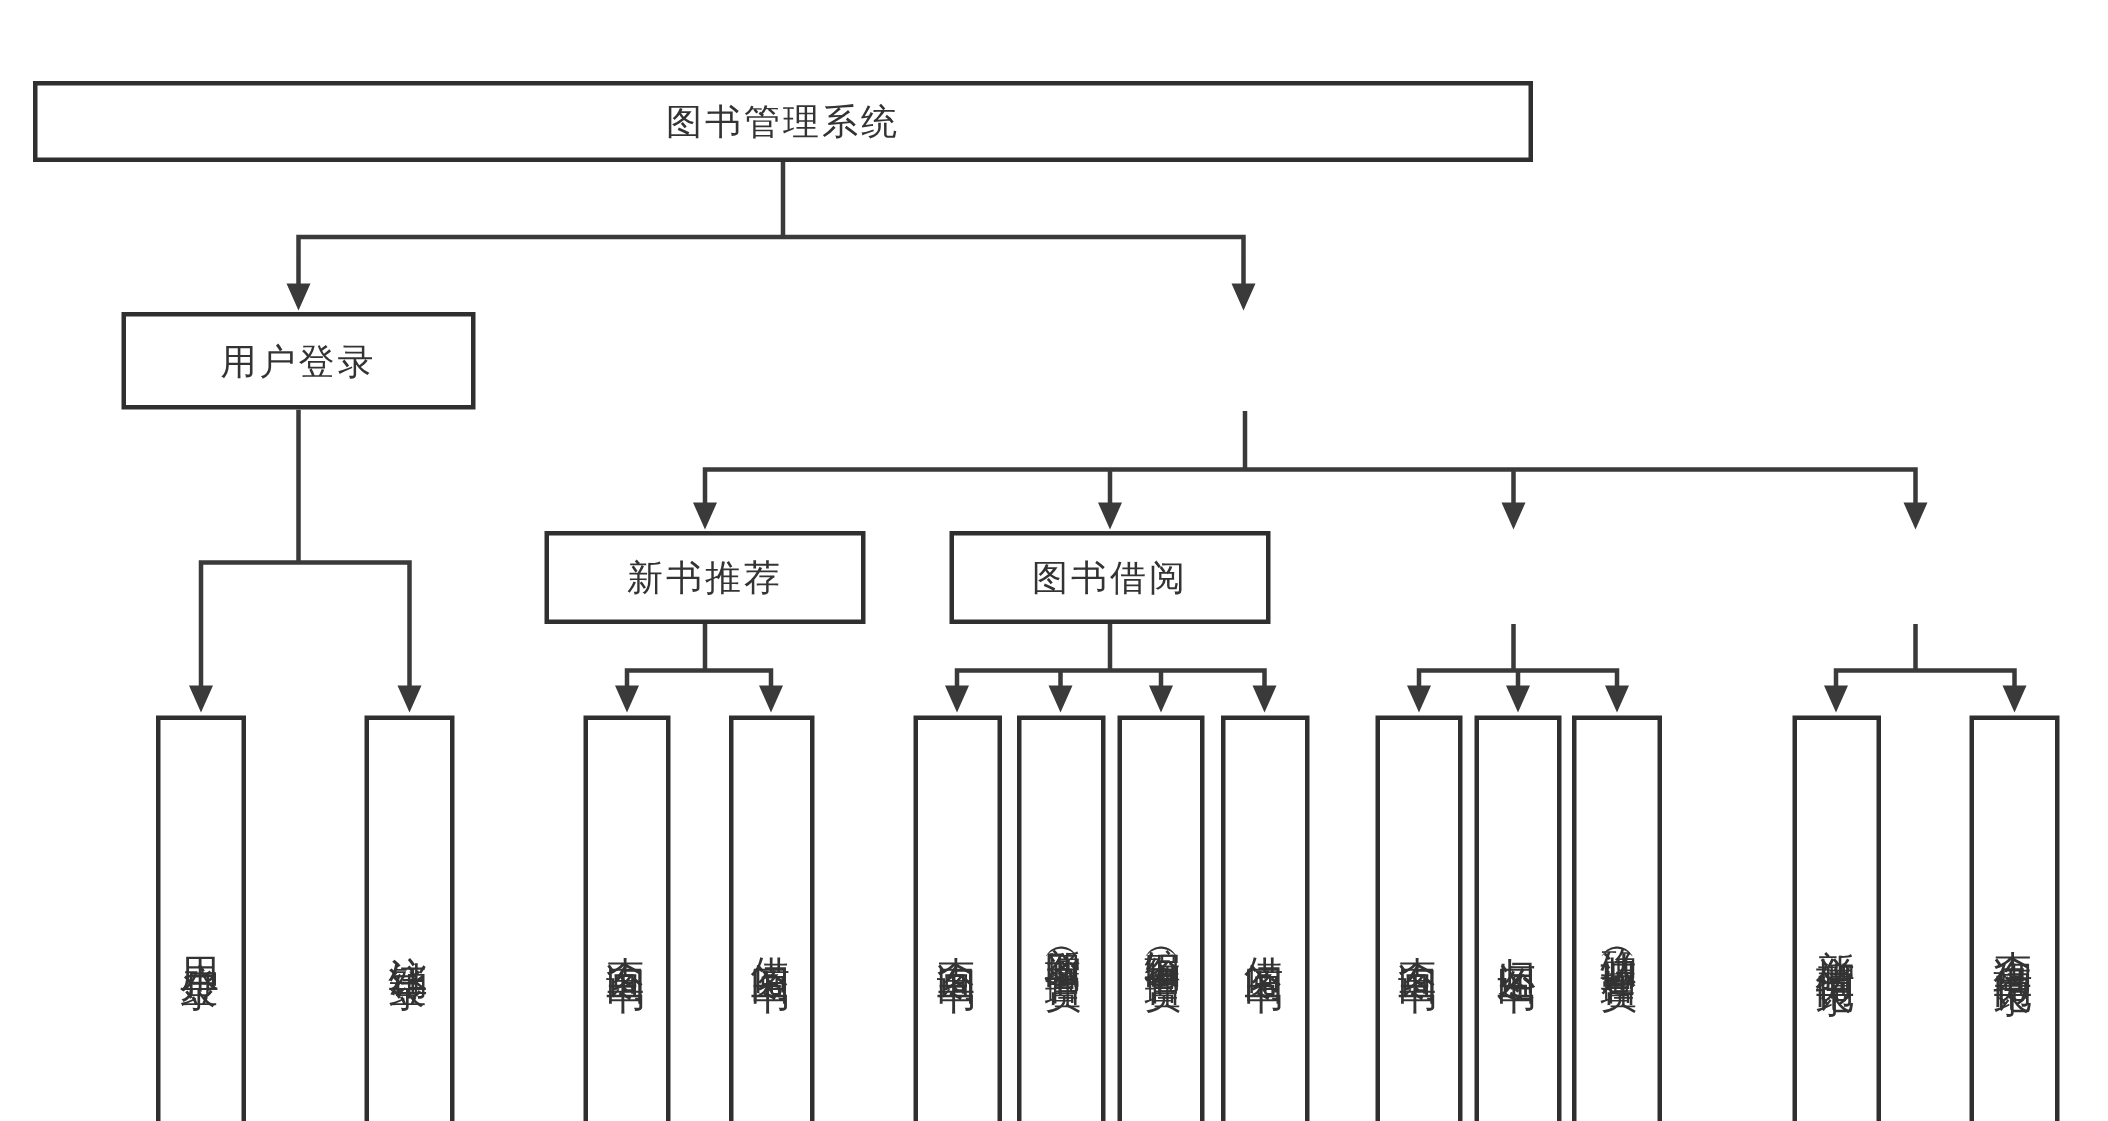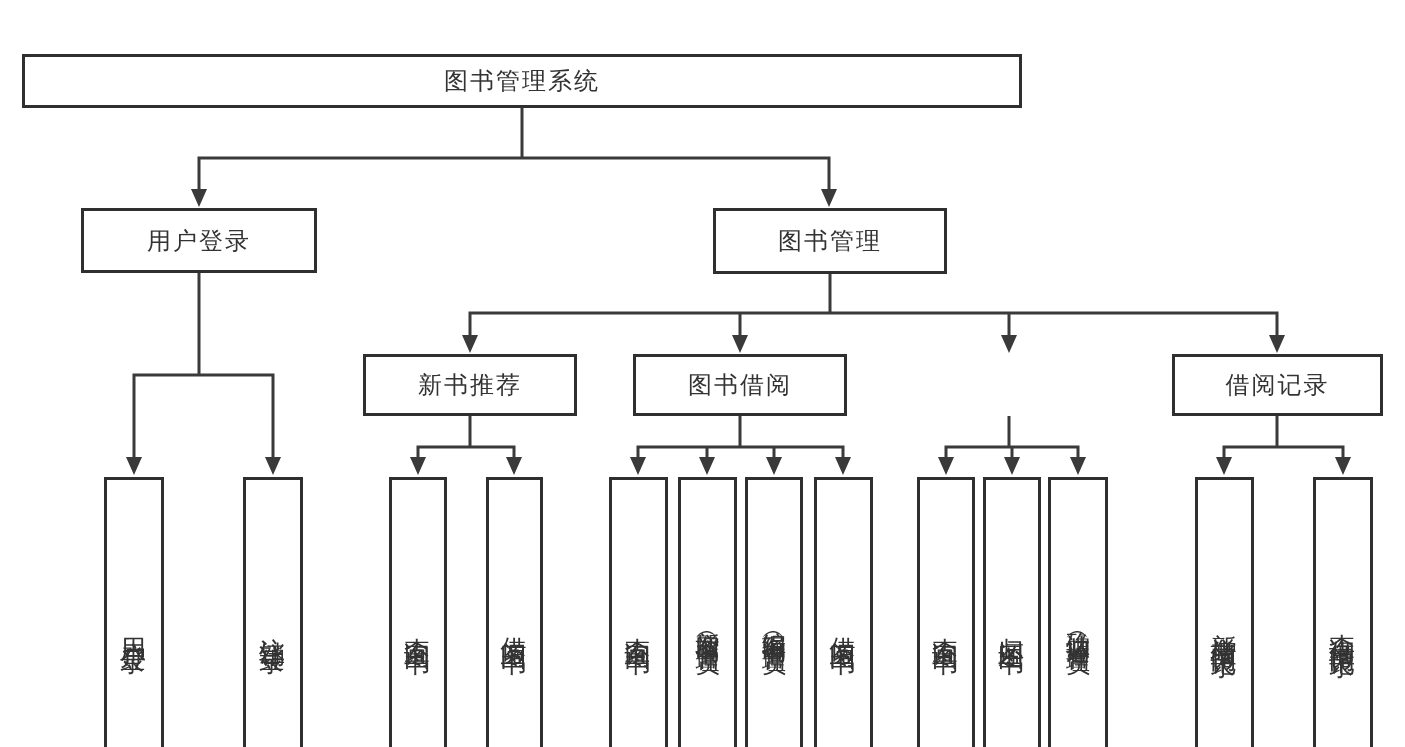--- a/index.html
+++ b/index.html
@@ -70,25 +70,23 @@
       M630 417 L646 417 L638 435 Z  M699 417 L715 417 L707 435 Z
       M766 417 L782 417 L774 435 Z  M835 417 L851 417 L843 435 Z
       M938 417 L954 417 L946 435 Z  M1004 417 L1020 417 L1012 435 Z
       M1070 417 L1086 417 L1078 435 Z  M1216 417 L1232 417 L1224 435 Z
       M1335 417 L1351 417 L1343 435 Z"></path>
   </svg>
 
   <div class="hbox" style="left:22px;top:14px;width:1000px;height:54px">图书管理系统</div>
 
   <div class="hbox" style="left:81px;top:168px;width:236px;height:65px">用户登录</div>
-  <div class="hbox" style="left:713px;top:168px;width:234px;height:66px">图书管理</div>
 
   <div class="hbox" style="left:633px;top:314px;width:214px;height:62px">图书借阅</div>
   <div class="hbox" style="left:363px;top:314px;width:214px;height:62px">新书推荐</div>
-  <div class="hbox" style="left:1172px;top:314px;width:211px;height:62px">借阅记录</div>
 
   <div class="vbox" style="left:104px;width:60px">用户登录</div>
   <div class="vbox" style="left:243px;width:60px">注销登录</div>
 
   <div class="vbox" style="left:389px;width:58px">查询图书</div>
   <div class="vbox" style="left:486px;width:57px">借阅图书</div>
 
   <div class="vbox" style="left:609px;width:59px">查询图书</div>
   <div class="vbox long" style="left:678px;width:59px">新增图书（管理员）</div>
   <div class="vbox long" style="left:745px;width:58px">编辑图书（管理员）</div>

